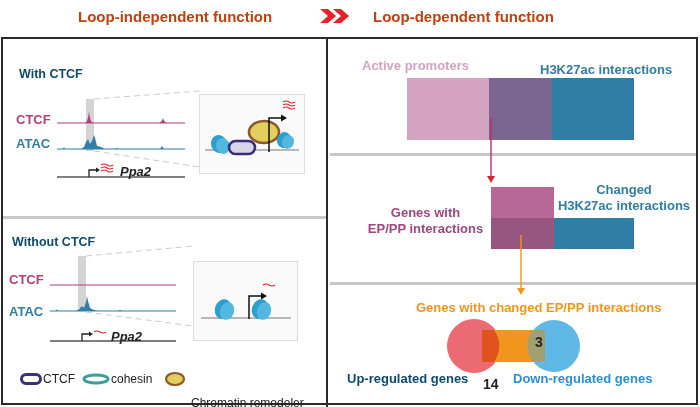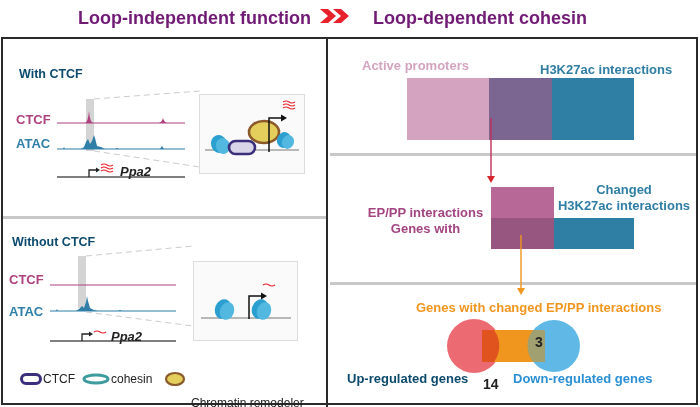--- a/index.html
+++ b/index.html
@@ -1,38 +1,38 @@
 <!DOCTYPE html>
 <html><head>
 <meta charset="utf-8">
 <style>
   html, body { margin: 0; padding: 0; background: #ffffff; }
   body { width: 700px; height: 407px; position: relative; overflow: hidden;
          font-family: "Liberation Sans", sans-serif; }
   .abs { position: absolute; }
-  .hdr { font-weight: bold; font-size: 18px; color: #701a75; white-space: nowrap; }
+  .hdr { font-weight: bold; font-size: 15px; color: #c2410c; white-space: nowrap; }
   .frame { position: absolute; left: 1px; top: 37px; width: 697px; height: 368px;
            border: 2px solid #2a2a2a; box-sizing: border-box; }
   .vdiv { position: absolute; left: 326px; top: 37px; width: 2px; height: 370px; background: #2a2a2a; }
   .hdiv { position: absolute; height: 3px; background: #c8c8c8; }
   .sub { font-weight: bold; font-size: 12.5px; color: #0c4a6e; white-space: nowrap; }
   .trk { font-weight: bold; font-size: 13px; white-space: nowrap; }
   .lbl { font-weight: bold; font-size: 13px; white-space: nowrap; }
   svg { position: absolute; overflow: visible; }
   .legend-text { font-size: 12px; color: #222; white-space: nowrap; }
 </style>
 </head>
 <body>
 
 <div class="abs hdr" style="left:78px; top:8px;">Loop-independent function</div>
 <svg style="left:320px; top:9px;" width="34" height="14" viewBox="0 0 34 14">
   <polygon points="0,0 8,0 16,7 8,14 0,14 8,7" fill="#e8202a"></polygon>
   <polygon points="13,0 21,0 29,7 21,14 13,14 21,7" fill="#e8202a"></polygon>
 </svg>
-<div class="abs hdr" style="left:373px; top:8px;">Loop-dependent cohesin</div>
+<div class="abs hdr" style="left:373px; top:8px;">Loop-dependent function</div>
 
 <div class="frame"></div>
 <div class="vdiv"></div>
 <div class="hdiv" style="left:3px; top:216px; width:323px;"></div>
 <div class="hdiv" style="left:330px; top:153px; width:366px;"></div>
 <div class="hdiv" style="left:330px; top:282px; width:366px;"></div>
 
 <div class="abs sub" style="left:19px; top:67px;">With CTCF</div>
 <div class="abs trk" style="left:16px; top:112px; color:#b0417f;">CTCF</div>
 <div class="abs trk" style="left:16px; top:136px; color:#2f7fa8;">ATAC</div>
@@ -136,22 +136,22 @@
 <div class="abs" style="left:552px; top:78px; width:82px; height:62px; background:#2f7ea3;"></div>
 <svg style="left:486px; top:118px;" width="10" height="66" viewBox="0 0 10 66">
   <line x1="5" y1="0" x2="5" y2="60" stroke="#c0305a" stroke-width="1.4"></line>
   <polygon points="1,58 9,58 5,65" fill="#d9262e"></polygon>
 </svg>
 
 <div class="abs" style="left:491px; top:187px; width:63px; height:31px; background:#b76896;"></div>
 <div class="abs" style="left:491px; top:218px; width:63px; height:31px; background:#965680;"></div>
 <div class="abs" style="left:554px; top:218px; width:80px; height:31px; background:#2f7ea3;"></div>
 <div class="abs lbl" style="left:363px; top:205px; width:125px; text-align:center; color:#a34580; line-height:16px;">
+  <div>Genes with</div>
   <div>EP/PP interactions</div>
-  <div>Genes with</div>
 </div>
 <div class="abs lbl" style="left:554px; top:182px; width:140px; text-align:center; color:#2f7ea3; line-height:16px;">
   <div>Changed</div>
   <div>H3K27ac interactions</div>
 </div>
 <svg style="left:516px; top:235px;" width="10" height="61" viewBox="0 0 10 61">
   <line x1="5" y1="0" x2="5" y2="55" stroke="#f0961e" stroke-width="1.4"></line>
   <polygon points="1,53 9,53 5,60" fill="#f0961e"></polygon>
 </svg>
 

